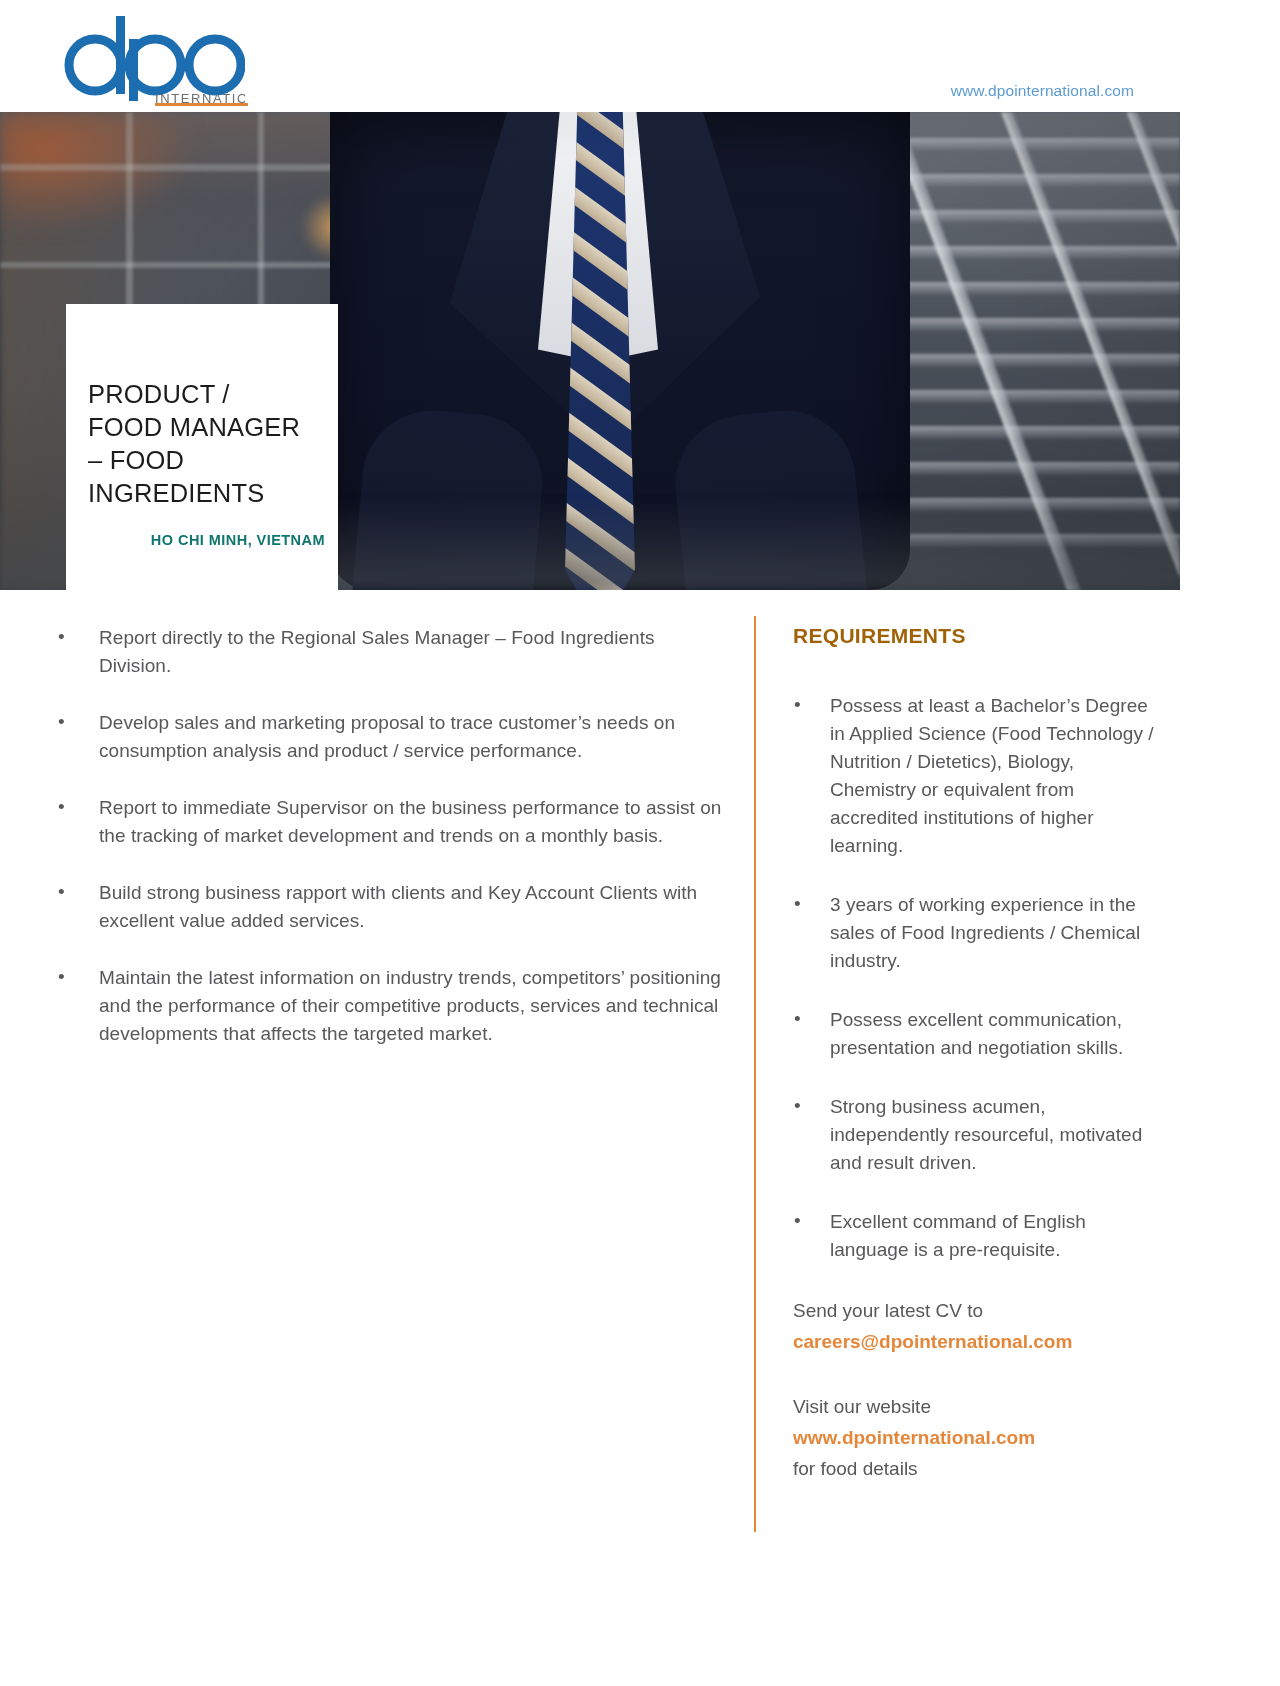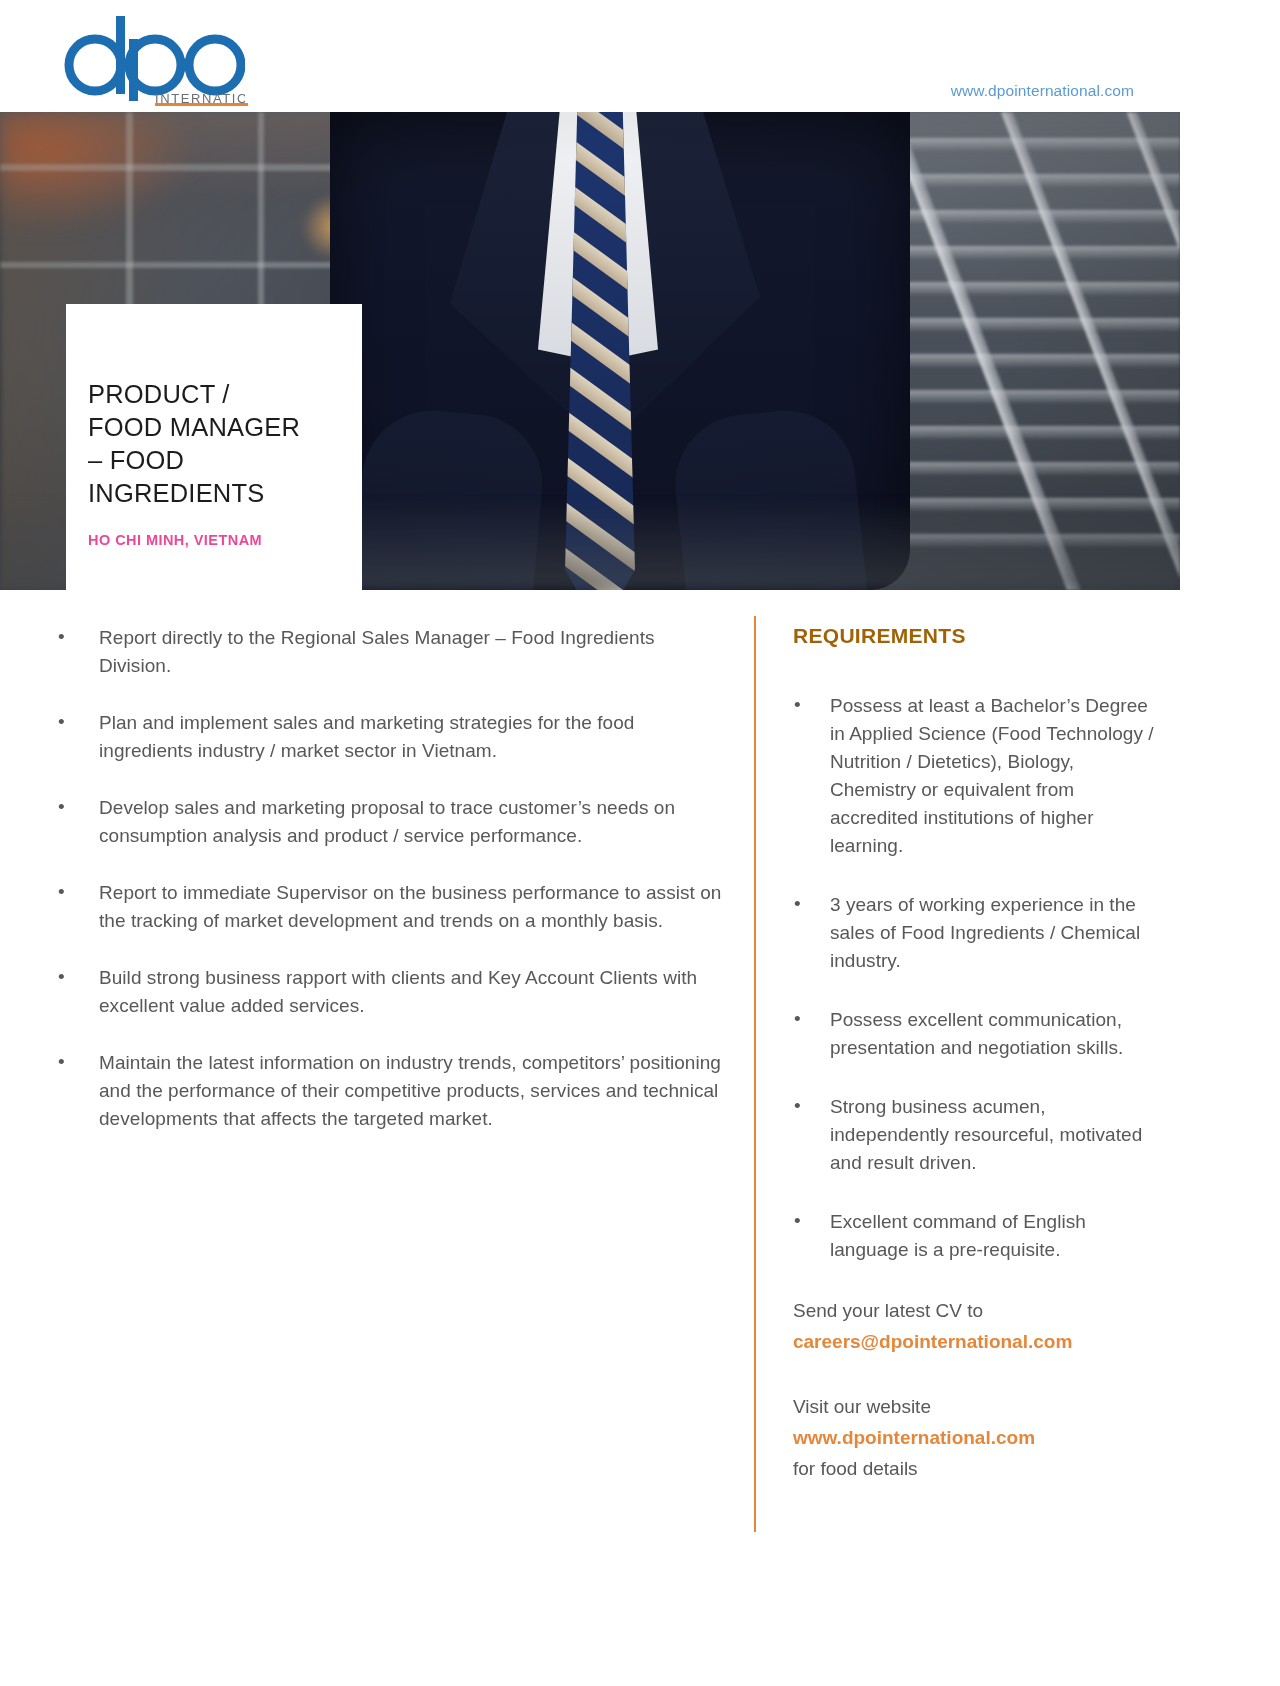--- a/index.html
+++ b/index.html
@@ -103,28 +103,28 @@
   }
   .sleeve-l { left:50px; transform:rotate(5deg); }
   .sleeve-r { left:390px; transform:rotate(-6deg); }
   .hero-soft {
     position:absolute; inset:0;
     background:radial-gradient(ellipse at 52% 45%, rgba(0,0,0,0) 45%, rgba(0,0,0,.22) 100%);
   }
 
   
   .title-card {
-    position:absolute; left:66px; top:192px; width:296px; height:306px;
+    position:absolute; left:66px; top:192px; width:272px; height:306px;
     background:#ffffff; z-index:5; padding:74px 13px 0 22px;
   }
   .job-title {
     font-size:25.5px; line-height:33px; color:#1c1c1c; font-weight:400; letter-spacing:.2px;
   }
   .job-location {
-    margin-top:22px; font-size:14.5px; font-weight:700; letter-spacing:.45px; color:#ec4899;
+    margin-top:22px; font-size:14.5px; font-weight:700; letter-spacing:.45px; color:#0f766e;text-align:right;
   }
 
   
   .body-wrap { position:relative; display:flex; padding:34px 0 0 0; }
   .col-left { width:816px; padding:0 30px 0 48px; }
   .col-right { width:560px; padding:0 120px 0 36px; position:relative; }
   .divider {
     position:absolute; left:0; top:-8px; width:2px; height:916px; background:#e5873a;
   }
 
@@ -240,21 +240,20 @@
       </div>
       <div class="job-location">HO CHI MINH, VIETNAM</div>
     </div>
   </div>
 
   <div class="body-wrap">
 
     <div class="col-left">
       <ul class="bullets">
         <li>Report directly to the Regional Sales Manager – Food Ingredients Division.</li>
-        <li>Plan and implement sales and marketing strategies for the food ingredients industry / market sector in Vietnam.</li>
         <li>Develop sales and marketing proposal to trace customer’s needs on consumption analysis and product / service performance.</li>
         <li>Report to immediate Supervisor on the business performance to assist on the tracking of market development and trends on a monthly basis.</li>
         <li>Build strong business rapport with clients and Key Account Clients with excellent value added services.</li>
         <li>Maintain the latest information on industry trends, competitors’ positioning and the performance of their competitive products, services and technical developments that affects the targeted market.</li>
       </ul>
     </div>
 
     <div class="col-right">
       <div class="divider"></div>
 

